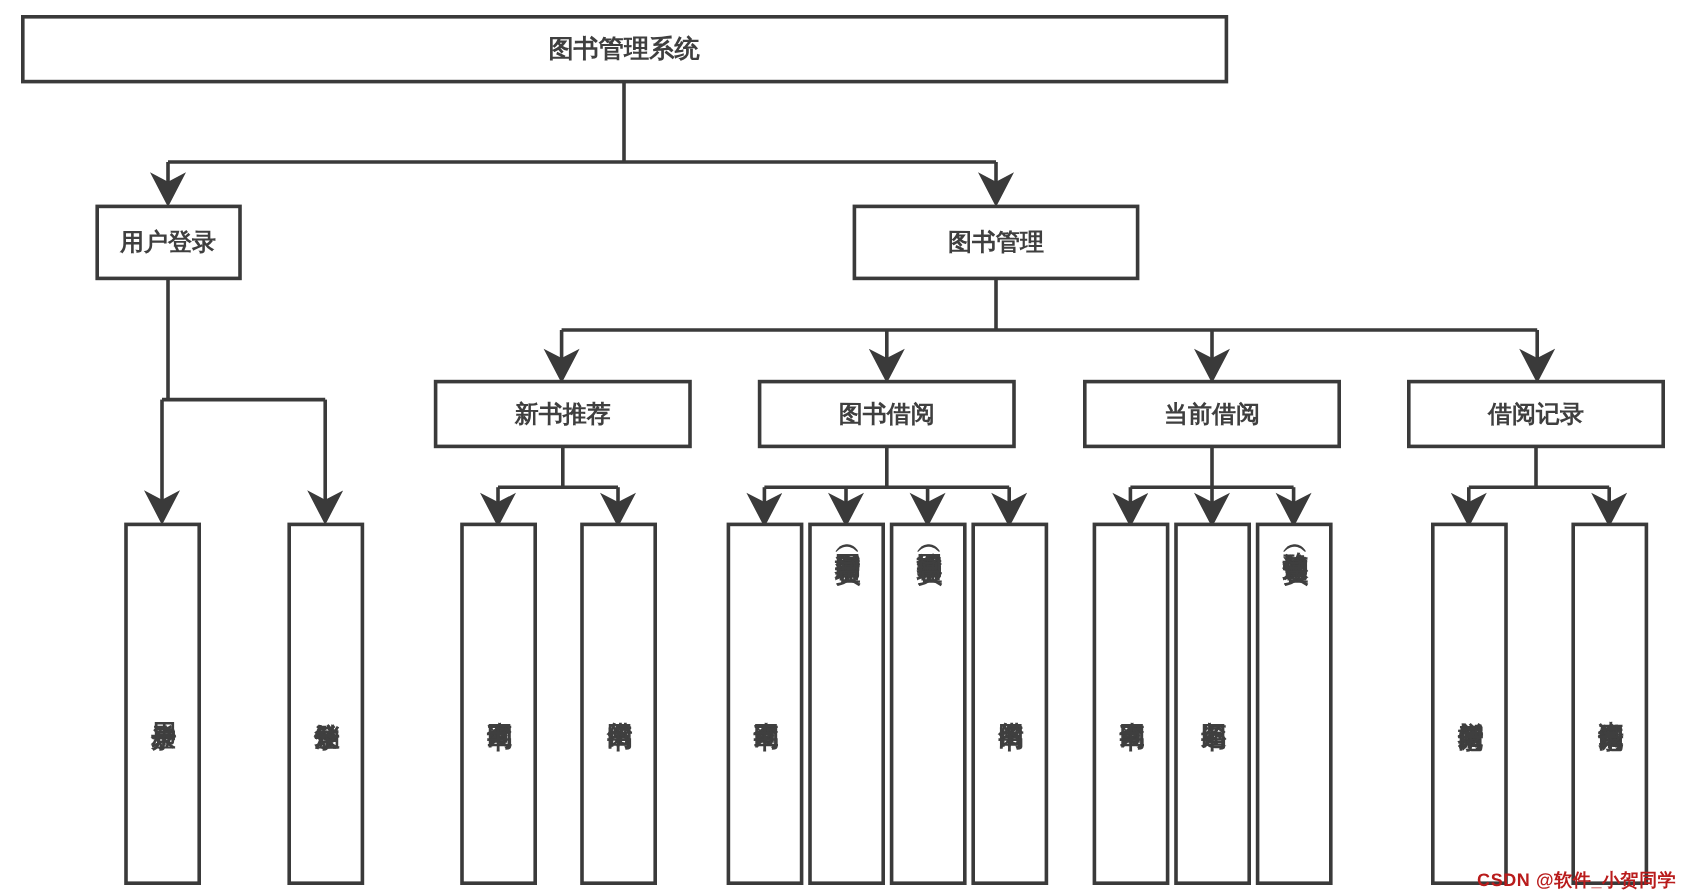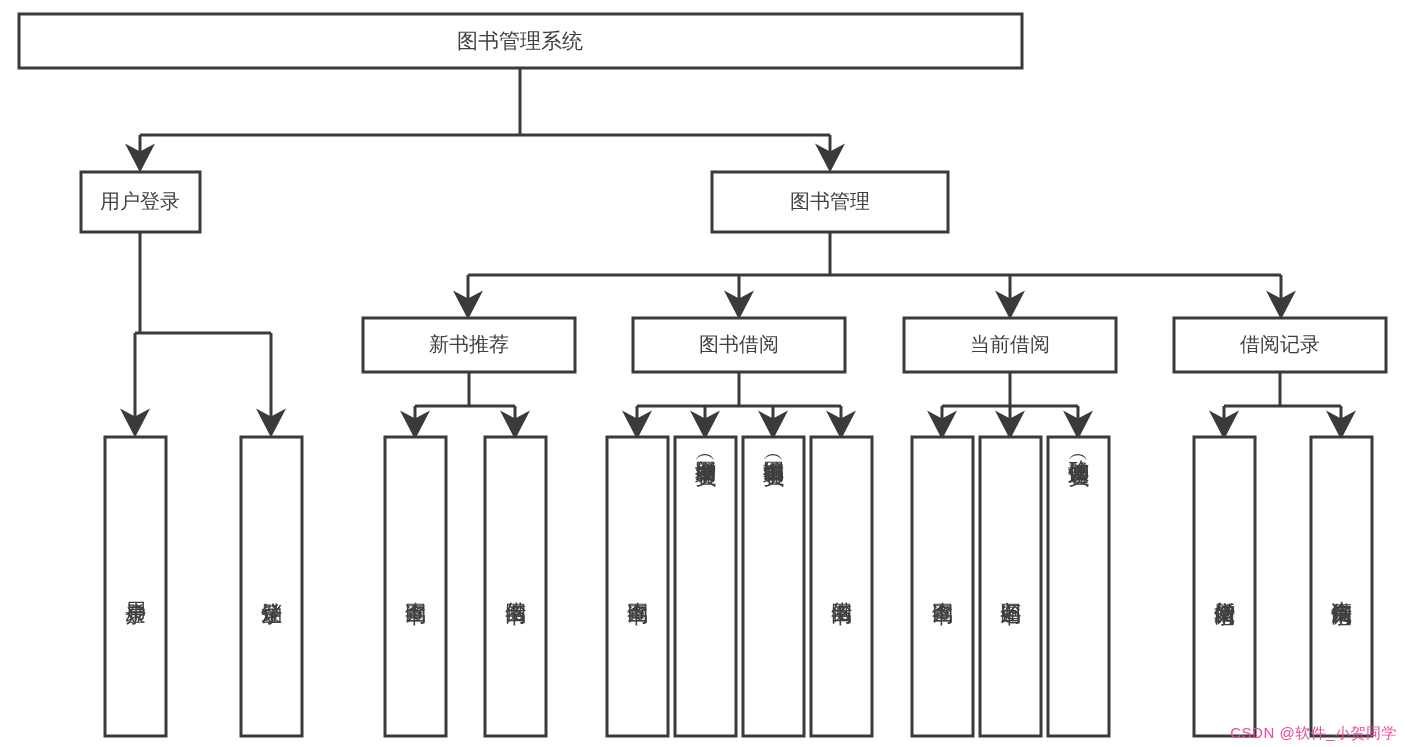--- a/index.html
+++ b/index.html
@@ -1,36 +1,36 @@
 <!DOCTYPE html>
 <html><head>
 <meta charset="utf-8">
 <style>
   html,body{margin:0;padding:0;background:#ffffff;}
   body{width:1405px;height:747px;overflow:hidden;
        font-family:"Liberation Sans","DejaVu Sans",sans-serif;}
-  #stage{position:relative;width:1405px;height:747px;background:#fff;}
+  #stage{position:relative;width:1405px;height:747px;background:#fff;font-weight:bold;}
   svg.diagram{position:absolute;left:0;top:0;width:1405px;height:747px;}
 
   .node-box{fill:#ffffff;stroke:#3a3a3a;stroke-width:3;}
   .connector{stroke:#3a3a3a;stroke-width:3;fill:none;}
   .arrowhead{fill:#3a3a3a;}
 
   .node-label{fill:#3f3f3f;font-family:"Liberation Sans","DejaVu Sans",sans-serif;
               font-size:21px;text-anchor:middle;dominant-baseline:middle;}
   .node-label.tier2{font-size:20px;}
 
   
   .leaf-label{position:absolute;display:flex;align-items:center;justify-content:center;
               writing-mode:vertical-rl;text-orientation:upright;
               font-family:"Liberation Sans","DejaVu Sans",sans-serif;
               font-size:21px;color:#3f3f3f;line-height:1.06;letter-spacing:1px;
               white-space:nowrap;pointer-events:none;}
 
-  .watermark{position:absolute;right:8px;bottom:4px;font-size:15px;color:#ec4899;
+  .watermark{position:absolute;right:8px;bottom:4px;font-size:15px;color:#b91c1c;
              font-family:"Liberation Sans","DejaVu Sans",sans-serif;letter-spacing:.5px;}
 </style>
 </head>
 <body>
 
 <div id="stage">
 
   <svg class="diagram" viewBox="0 0 1405 747">
     <defs>
       <marker id="arrow" markerWidth="12" markerHeight="12" refX="5.2" refY="5" orient="auto" markerUnits="strokeWidth">

